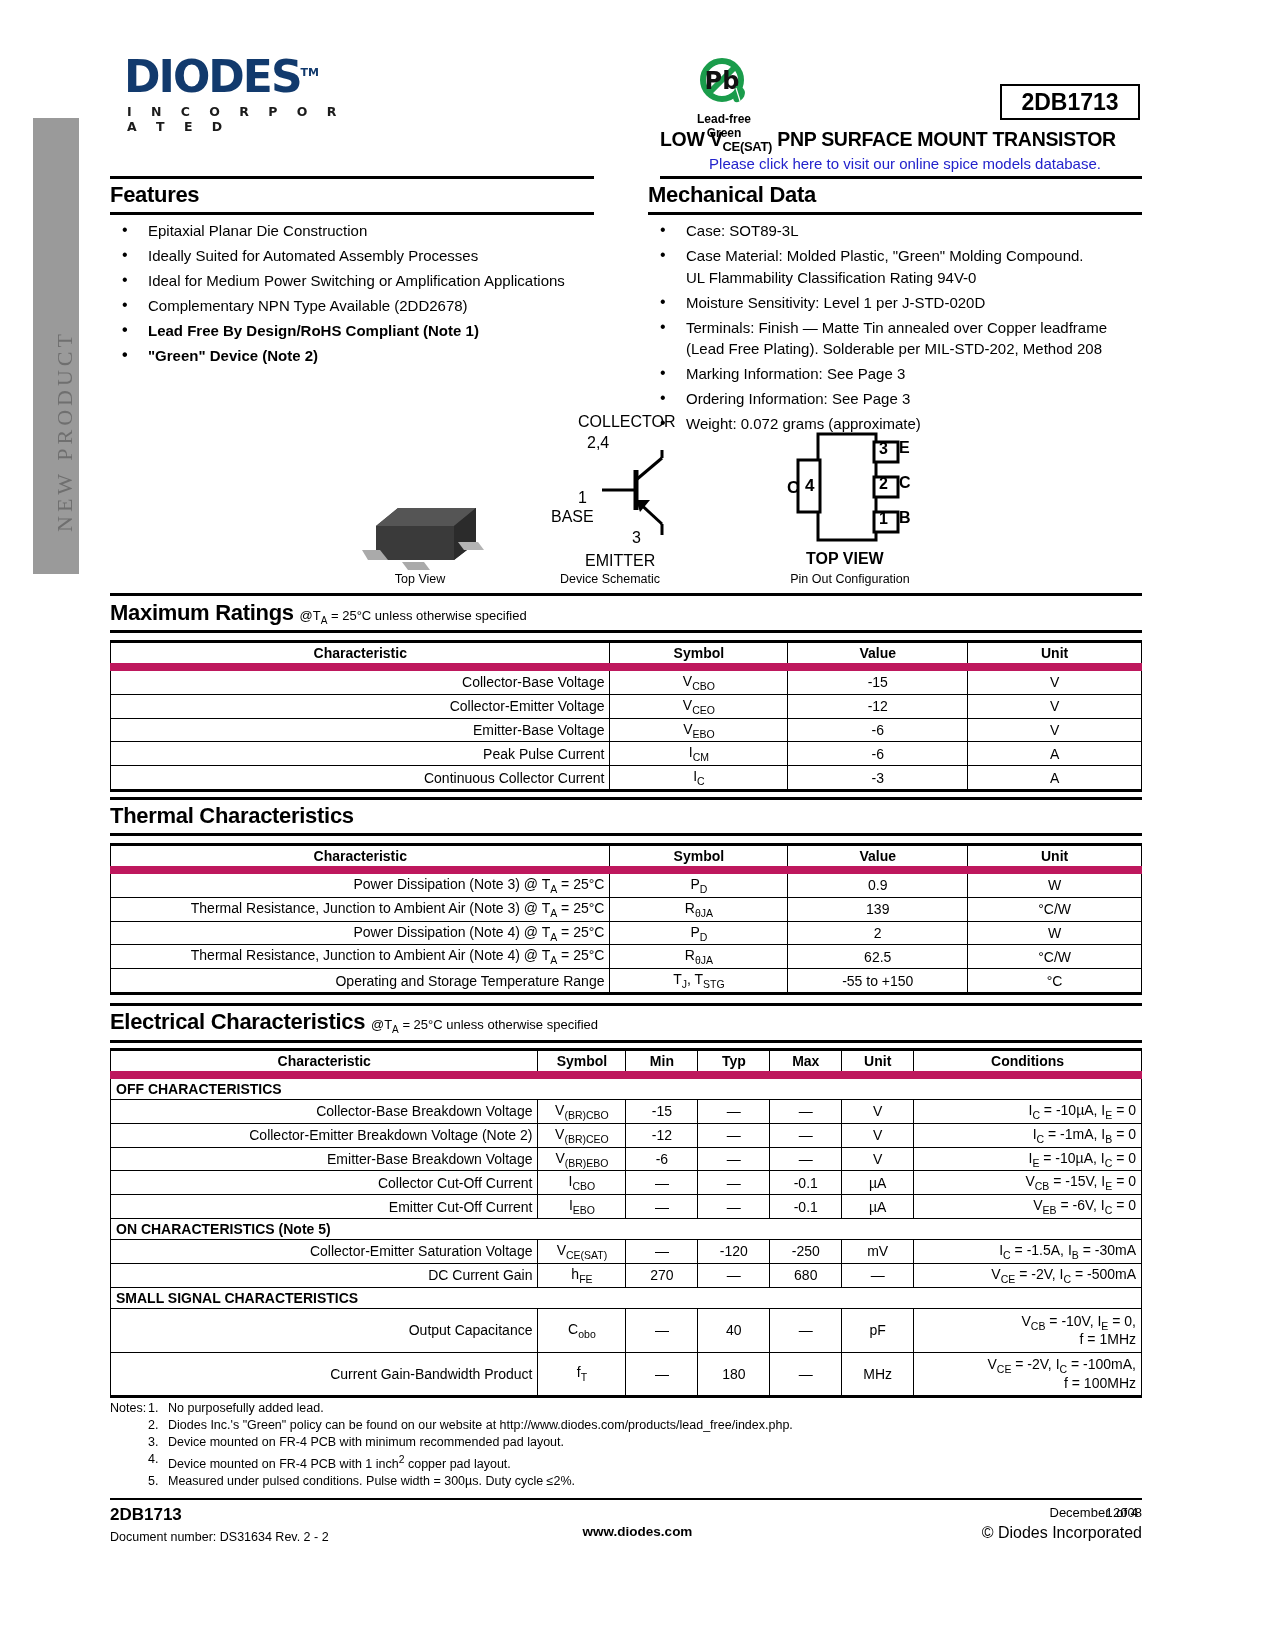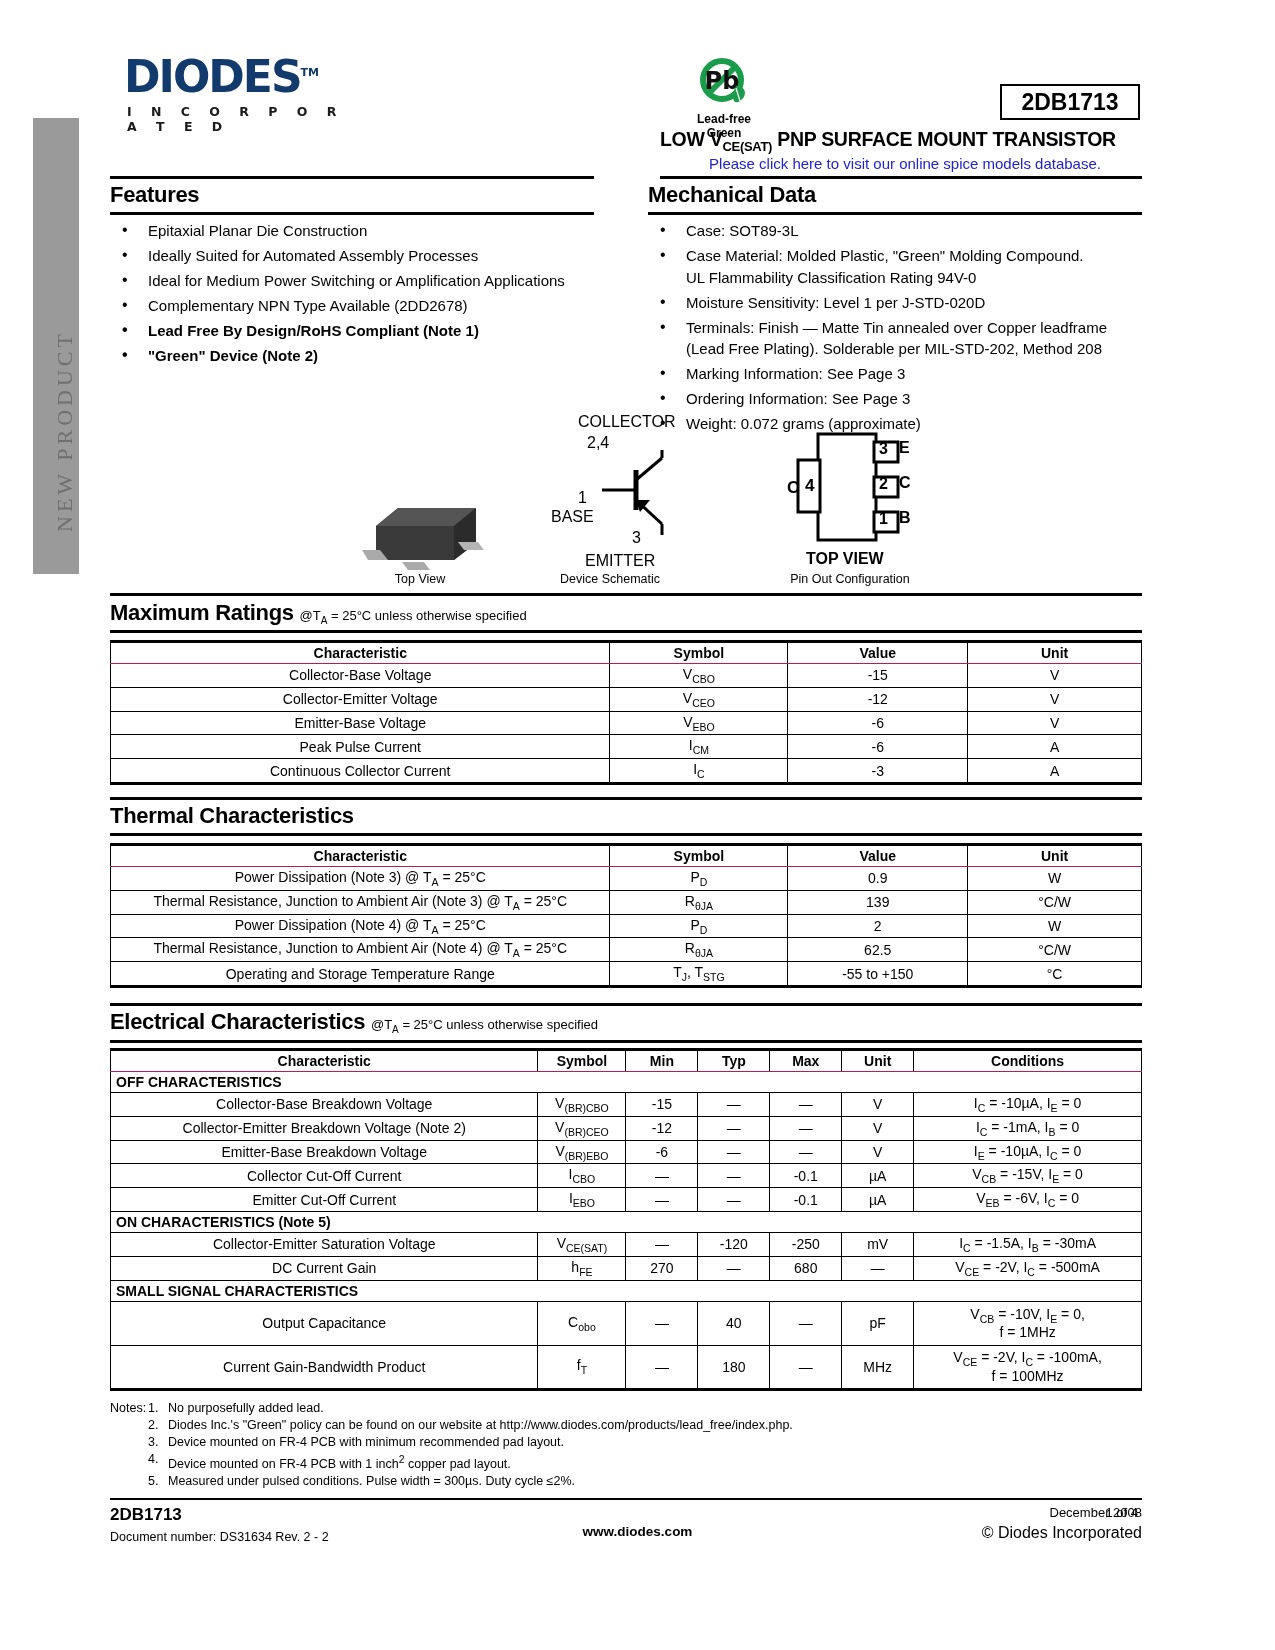--- a/index.html
+++ b/index.html
@@ -128,24 +128,24 @@
     font-size: 14px;
     font-family: "Liberation Sans", sans-serif;
   }
   table.dt th, table.dt td {
     border: 1px solid #000;
     padding: 2px 5px;
     font-weight: normal;
     vertical-align: middle;
   }
   table.dt thead th {
-    font-weight: bold; text-align: center; border-bottom: 1px solid #be185d;
+    font-weight: bold; text-align: center; border-bottom: 8px solid #be185d;
   }
   table.dt td.c { text-align: center; }
-  table.dt td.l { text-align: center; }
+  table.dt td.l { text-align: right; }
   table.dt td.sub-head { font-weight: bold; text-align: left; }
   table.dt sub { font-size: 10.5px; }
   .outer-top { border-top: 3px solid #000 !important; }
   .outer-bot { border-bottom: 3px solid #000 !important; }
 
   
   .notes { position: absolute; left: 110px; top: 1400px; font-size: 12.5px; line-height: 17px; }
   .notes .nrow { position: relative; padding-left: 58px; }
   .notes .nlbl { position: absolute; left: 0; top: 0; }
   .notes .nnum { position: absolute; left: 38px; top: 0; }

